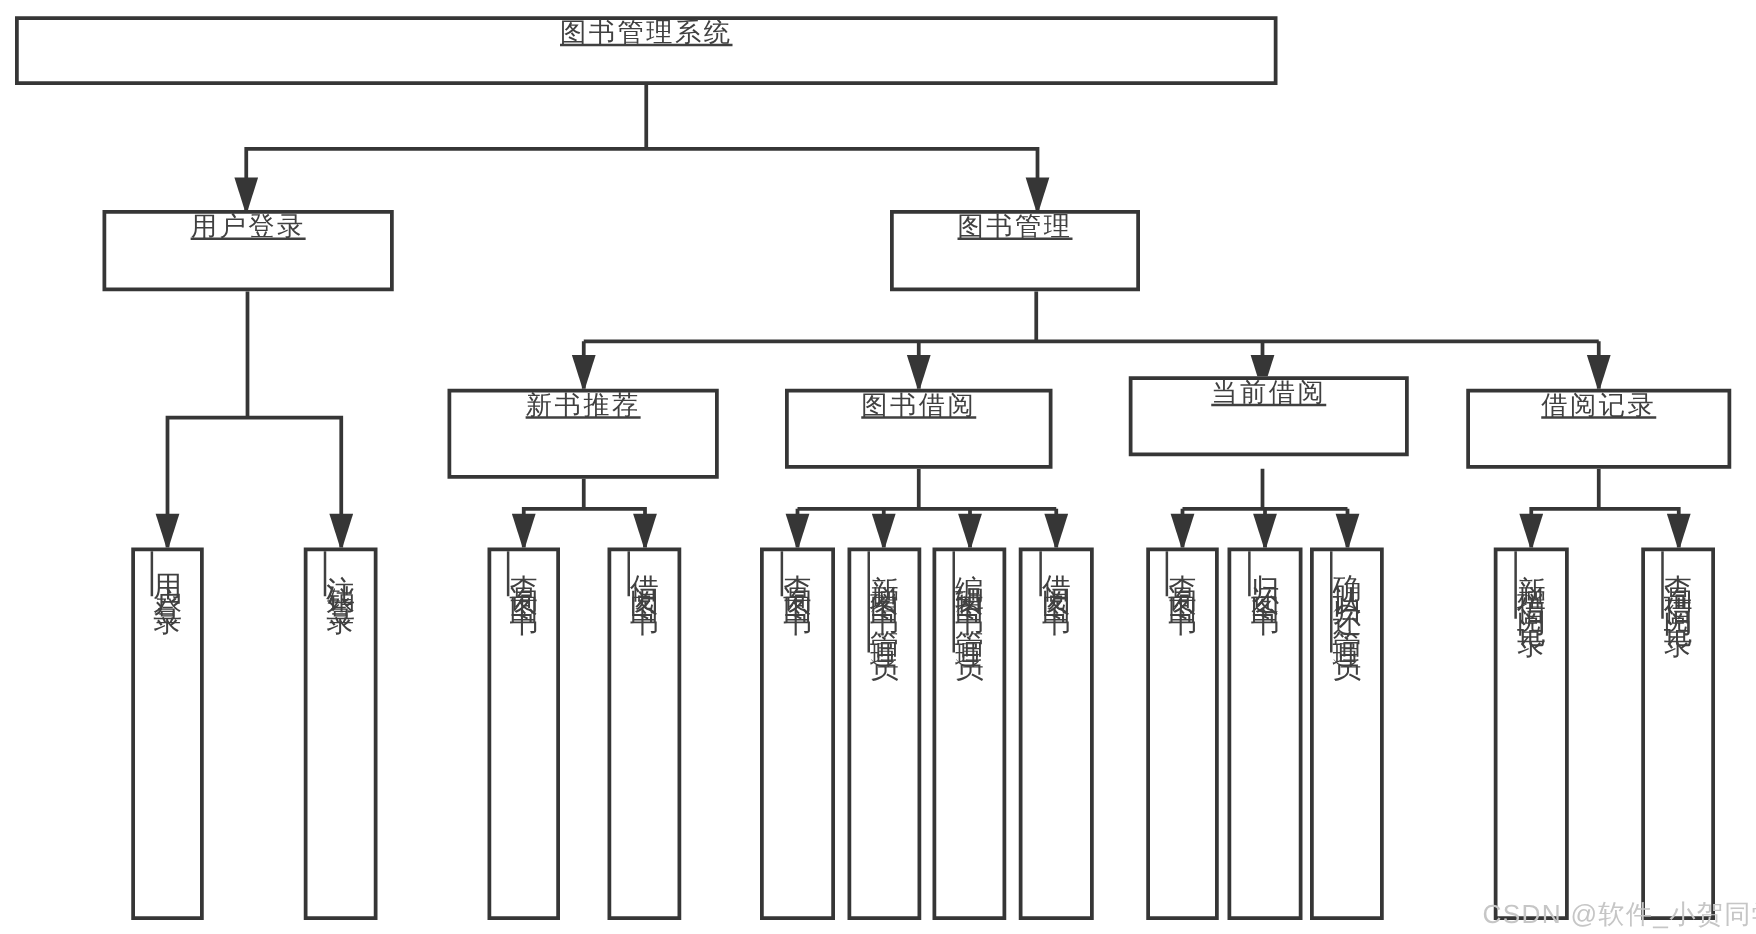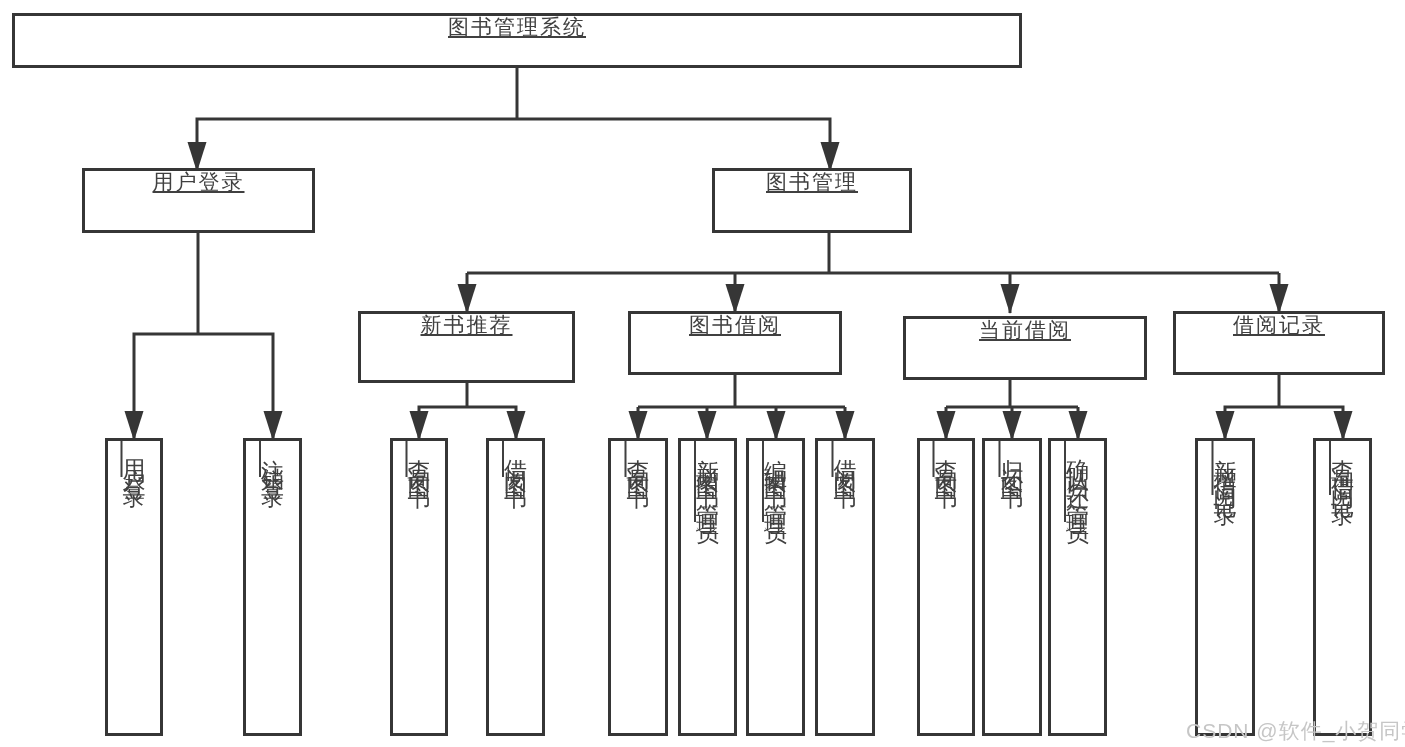--- a/index.html
+++ b/index.html
@@ -52,21 +52,21 @@
     white-space: normal;
   }
   
   .n-root      { left: 12px;  top: 13px;  width: 1010px; height: 55px; }
   
   .n-login     { left: 82px;  top: 168px; width: 233px;  height: 65px; }
   .n-mgmt      { left: 712px; top: 168px; width: 200px;  height: 65px; }
   
   .n-recommend { left: 358px; top: 311px; width: 217px;  height: 72px; }
   .n-borrow    { left: 628px; top: 311px; width: 214px;  height: 64px; }
-  .n-current   { left: 903px; top: 316px; width: 244px;  height: 64px; }
+  .n-current   { left: 903px; top: 301px; width: 224px;  height: 64px; }
   .n-records   { left: 1173px;top: 311px; width: 212px;  height: 64px; }
   
   .n-leaf-login   { left: 105px;  width: 58px; }
   .n-leaf-logout  { left: 243px;  width: 59px; }
   .n-rec-query    { left: 390px;  width: 58px; }
   .n-rec-borrow   { left: 486px;  width: 59px; }
   .n-bor-query    { left: 608px;  width: 60px; }
   .n-bor-add      { left: 678px;  width: 59px; }
   .n-bor-edit     { left: 746px;  width: 59px; }
   .n-bor-borrow   { left: 815px;  width: 60px; }

